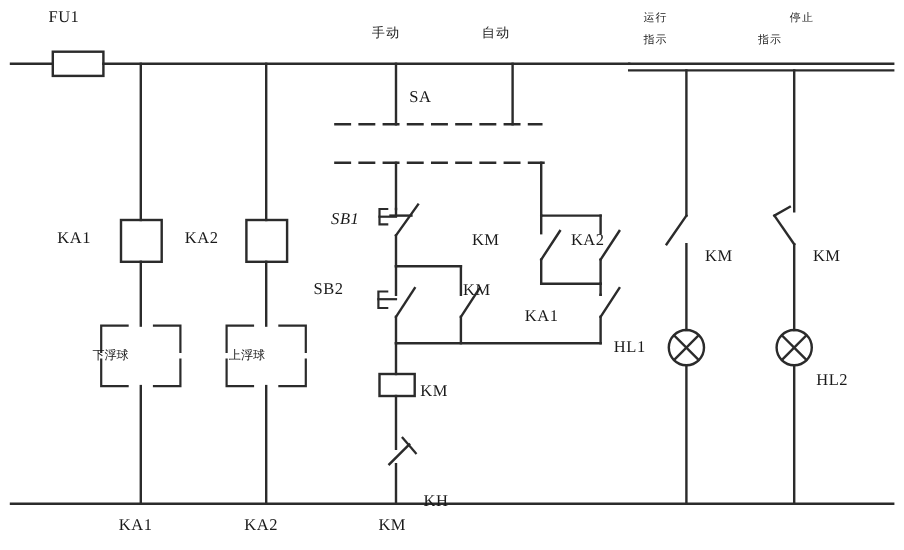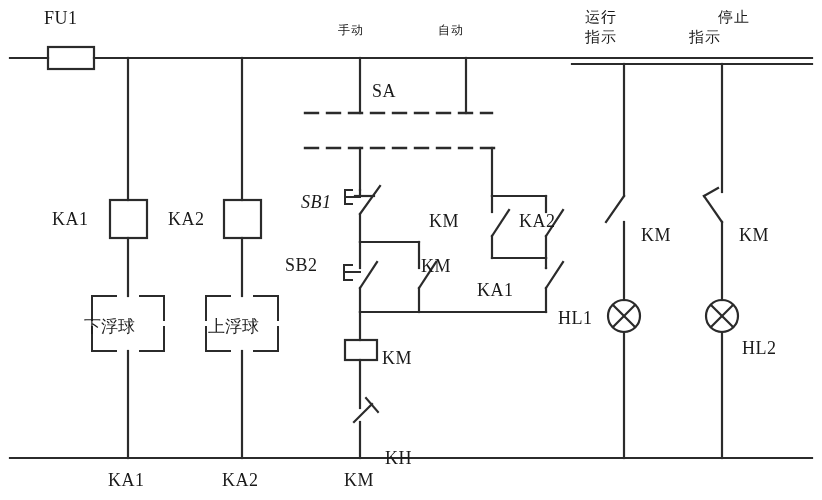--- a/index.html
+++ b/index.html
@@ -21,40 +21,40 @@
   #schematic {
     position: absolute;
     left: 0;
     top: 0;
     width: 822px;
     height: 500px;
   }
   .lbl {
     position: absolute;
     font-family: "Liberation Serif", "DejaVu Serif", serif;
-    font-size: 18px;
+    font-size: 15px;
     color: #1a1a1a;
     white-space: nowrap;
     letter-spacing: 0.5px;
   }
   .lbl.cn {
     font-family: "DejaVu Sans", "Liberation Sans", sans-serif;
     font-size: 12px;
     letter-spacing: 1px;
   }
   .lbl.cn2 {
     font-family: "DejaVu Sans", "Liberation Sans", sans-serif;
-    font-size: 15px;
+    font-size: 10px;
     letter-spacing: 1px;
     line-height: 18px;
     text-align: left;
   }
   .lbl.box-cn {
     font-family: Liberation Sans, sans-serif;
-    font-size: 17px;
+    font-size: 11px;
     letter-spacing: 0px;
   }
 </style>
 </head>
 <body>
 
 <div id="sheet">
 
   <svg id="schematic" viewBox="0 0 822 500" xmlns="http://www.w3.org/2000/svg">
     <g fill="none" stroke="#2b2b2b" stroke-width="2.2" stroke-linecap="square">

